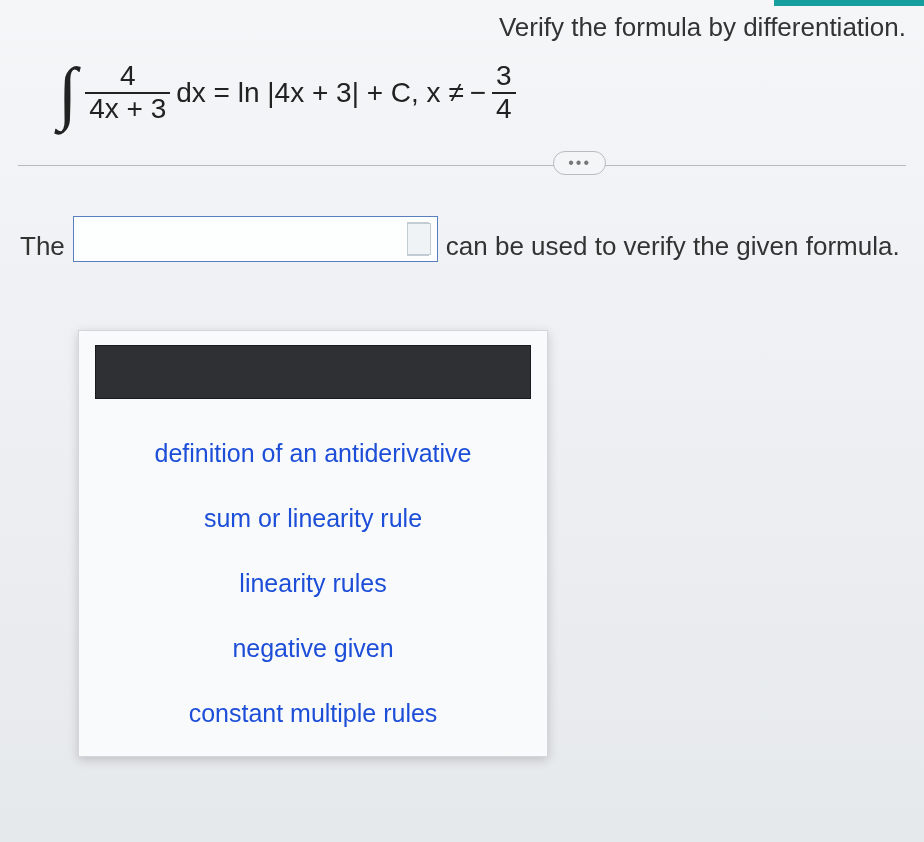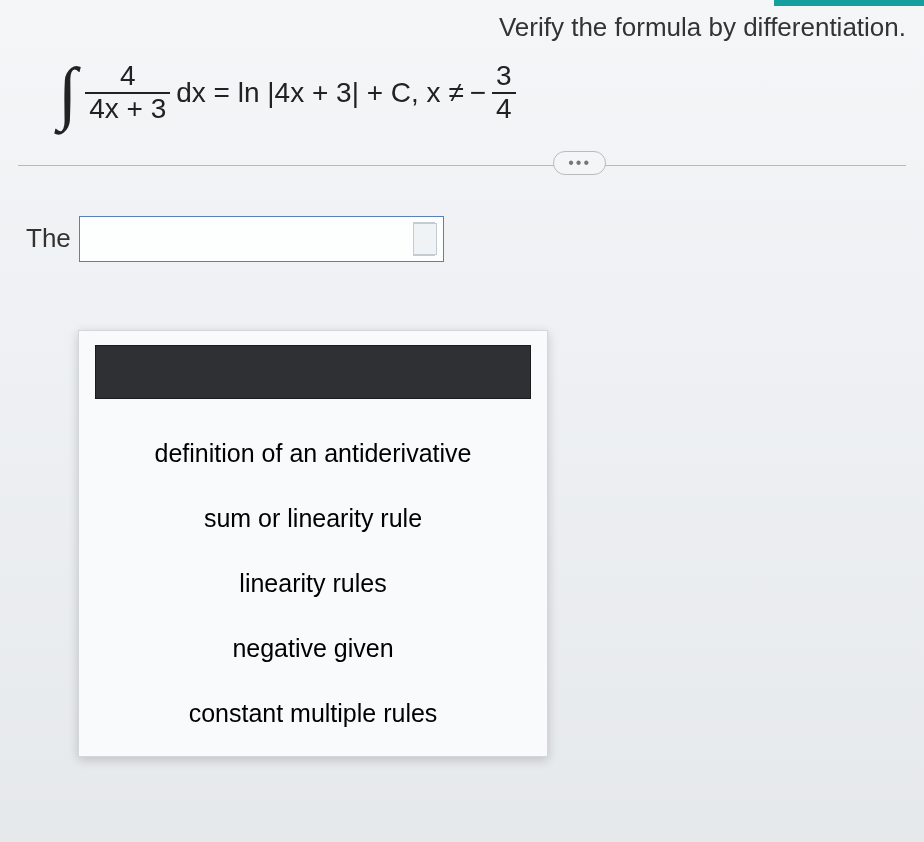--- a/index.html
+++ b/index.html
@@ -62,25 +62,25 @@
     background: #f3f5f7;
     border: 1.5px solid #b9bbbe;
     border-radius: 14px;
     padding: 2px 14px;
     font-size: 16px;
     color: #777;
     letter-spacing: 2px;
   }
   .answer-row {
     display: flex;
-    align-items: center;
+    align-items: flex-end;
     gap: 8px;
     font-size: 26px;
     color: #333;
-    margin-left: 8px;
+    margin-left: 2px;
   }
   .select-box {
     position: relative;
     width: 365px;
     height: 46px;
     border: 1.5px solid #5a7fbf;
     background: #fdfefe;
     display: flex;
     align-items: center;
     justify-content: flex-end;
@@ -126,21 +126,21 @@
   }
   .dd-current {
     margin: 14px 16px 22px 16px;
     height: 54px;
     background: #2e3034;
     border: 1px solid #1a1b1d;
   }
   .dd-item {
     padding: 18px 0;
     font-size: 25px;
-    color: #000000;
+    color: #1d4ed8;
     text-align: center;
     cursor: pointer;
   }
   .teal-bar {
     position: absolute;
     top: 0;
     right: 0;
     width: 150px;
     height: 6px;
     background: #169f9f;
@@ -176,20 +176,21 @@
   </div>
 
   <div class="answer-row">
     <span>The</span>
     <div class="select-box">
       <span></span>
       <div class="tri-wrap">
         <div class="triangle"></div>
       </div>
     </div>
+    <span>can be used to verify the given formula.</span>
   </div>
 
   <div class="dropdown-panel">
     <div class="dd-current"></div>
     <div class="dd-item">definition of an antiderivative</div>
     <div class="dd-item">sum or linearity rule</div>
     <div class="dd-item">linearity rules</div>
     <div class="dd-item">negative given</div>
     <div class="dd-item">constant multiple rules</div>
   </div>

